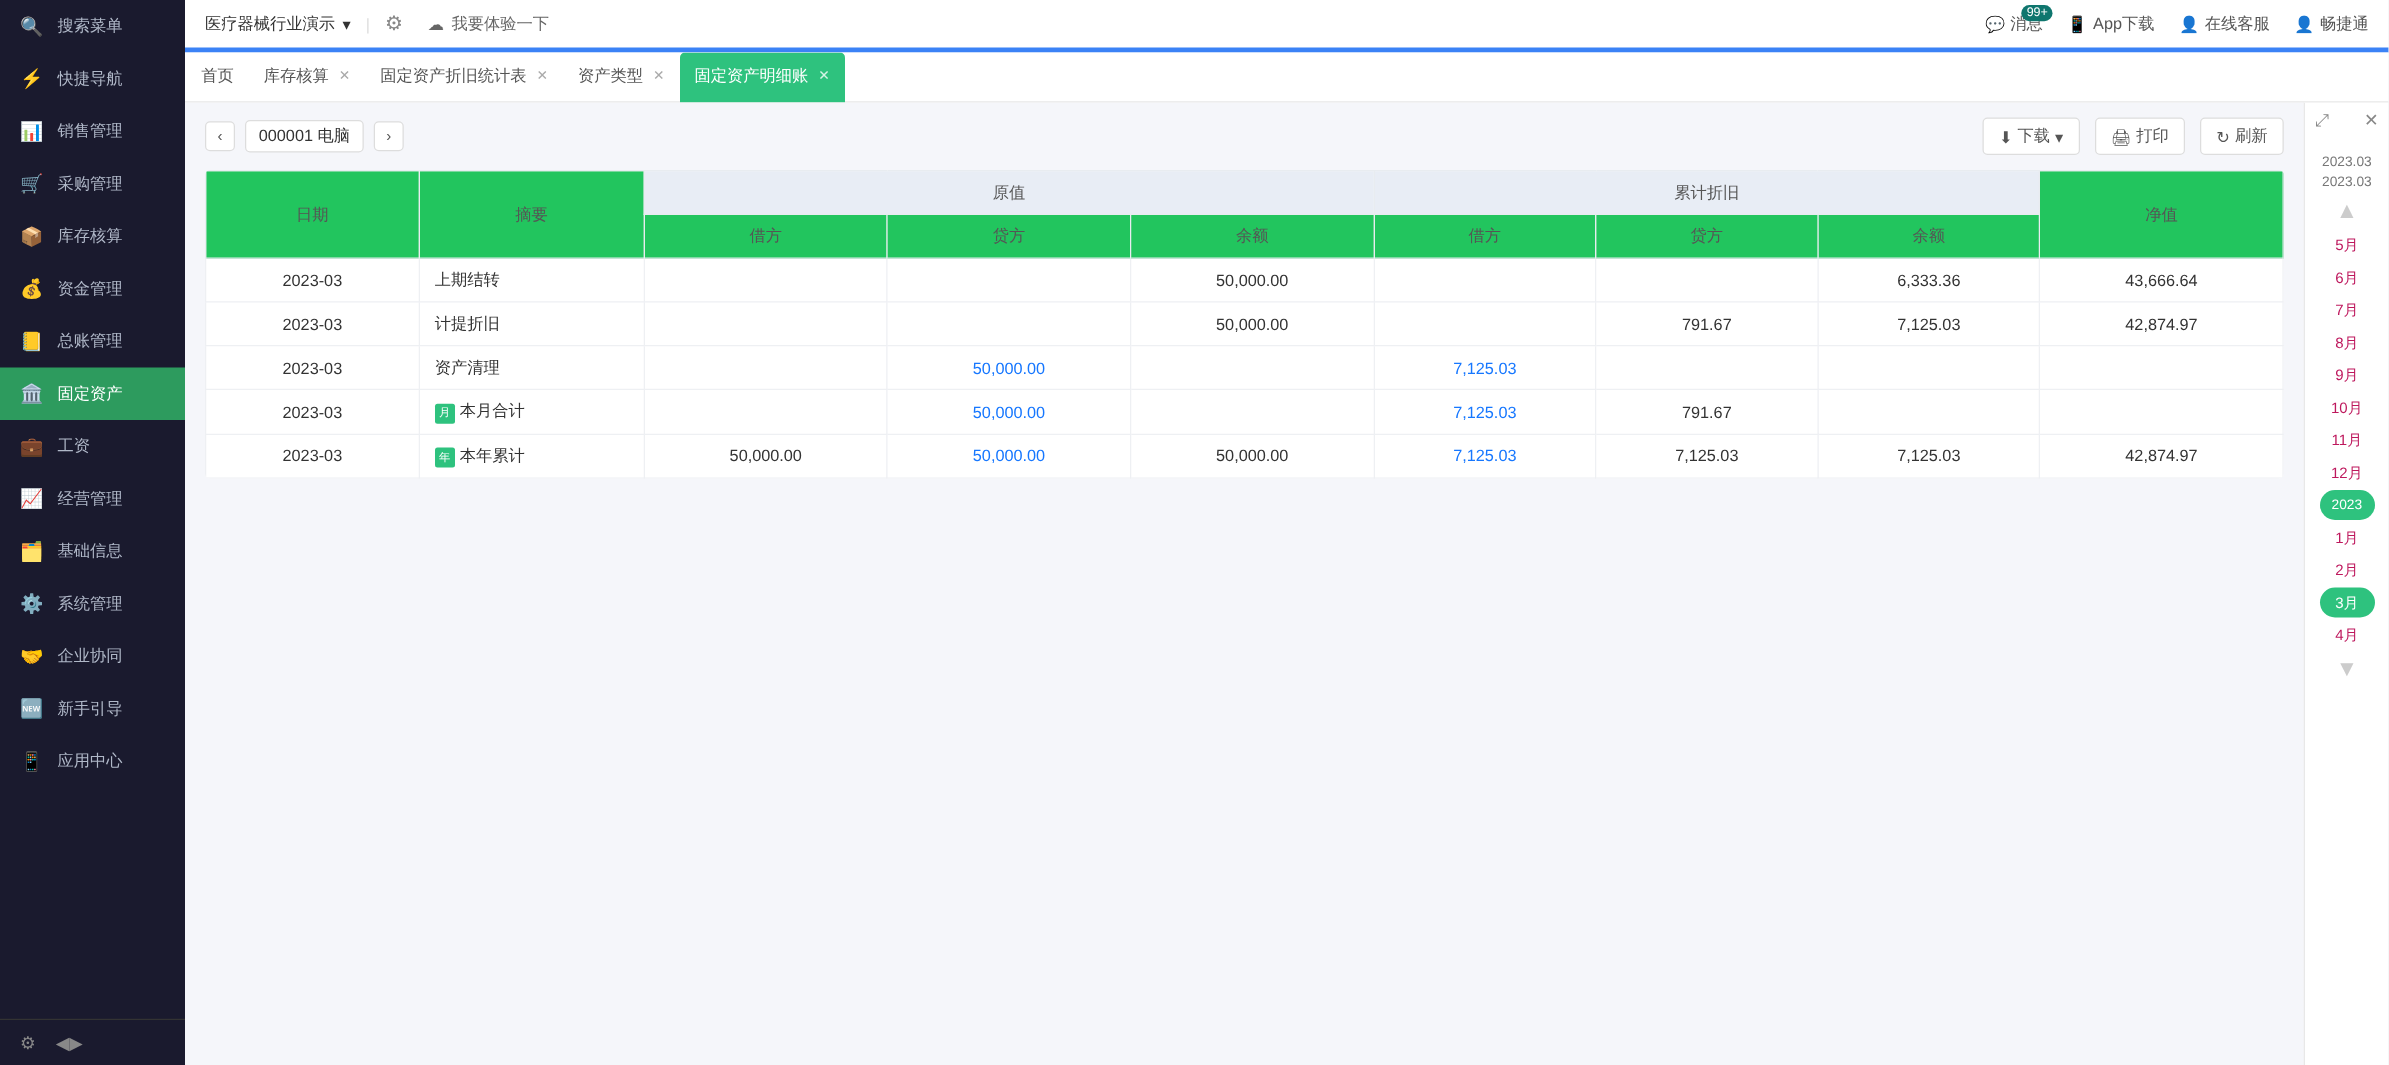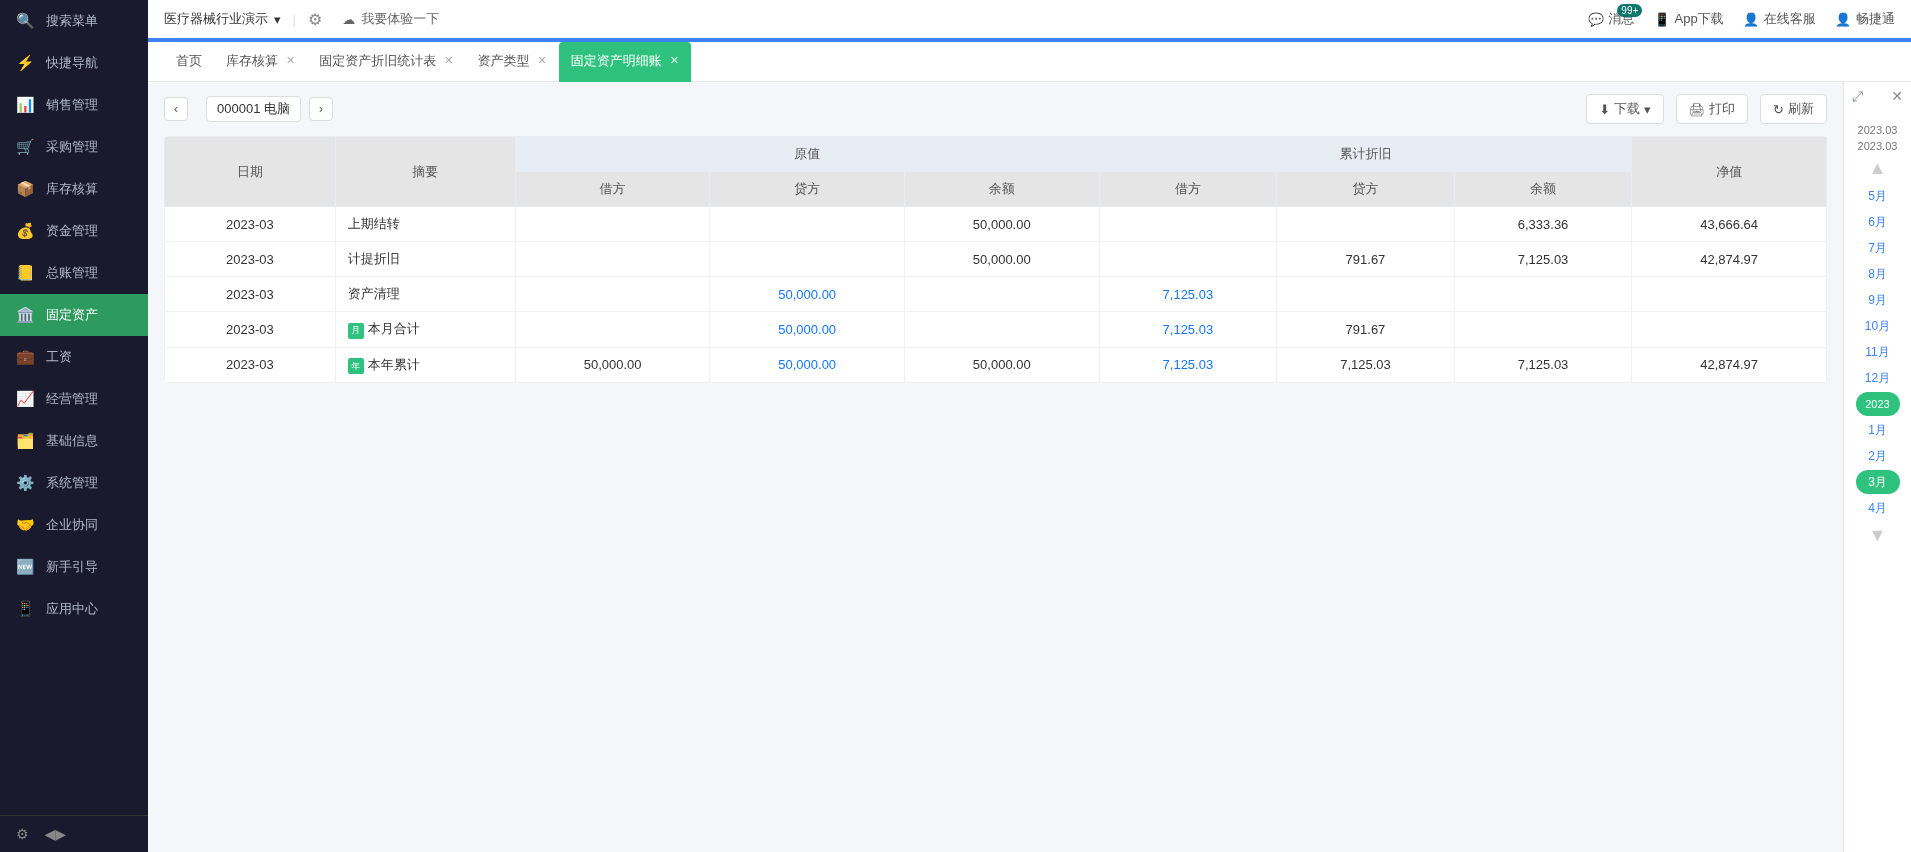--- a/index.html
+++ b/index.html
@@ -124,21 +124,21 @@
       position: absolute;
       top: -6px;
       right: -8px;
     }
 
     
     .tabs-bar {
       background: white;
       display: flex;
       align-items: center;
-      padding: 0 16px;
+      padding: 0 1px;
       border-bottom: 1px solid #e8e8e8;
       flex-shrink: 0;
       height: 40px;
     }
     .tab {
       padding: 0 12px;
       height: 40px;
       display: flex;
       align-items: center;
       gap: 6px;
@@ -200,21 +200,20 @@
       font-size: 12px;
       color: #555;
     }
     .asset-id-box {
       border: 1px solid #ddd;
       background: white;
       border-radius: 4px;
       padding: 3px 10px;
       font-size: 13px;
       color: #333;
-      margin-left: 10px;
     }
     .toolbar-actions {
       display: flex;
       align-items: center;
       gap: 12px;
     }
     .toolbar-btn {
       display: flex;
       align-items: center;
       gap: 4px;
@@ -232,21 +231,21 @@
       background: white;
       border-radius: 4px;
       overflow: auto;
     }
     table {
       width: 100%;
       border-collapse: collapse;
       font-size: 13px;
     }
     th {
-      background: #e5e5e5;
+      background: #22c55e;
       color: #555;
       font-weight: normal;
       padding: 8px 12px;
       text-align: center;
       border: 1px solid #e8ecf0;
       white-space: nowrap;
     }
     td {
       padding: 8px 12px;
       border: 1px solid #eef0f3;
@@ -298,21 +297,21 @@
       font-size: 14px;
       color: #888;
     }
     .timeline-month {
       width: 44px;
       height: 24px;
       display: flex;
       align-items: center;
       justify-content: center;
       font-size: 12px;
-      color: #3b82f6;
+      color: #be185d;
       border-radius: 12px;
       cursor: pointer;
       margin: 1px 0;
     }
     .timeline-month.active {
       background: #2ec27e;
       color: white;
       border-radius: 12px;
     }
     .timeline-month.year-badge {

